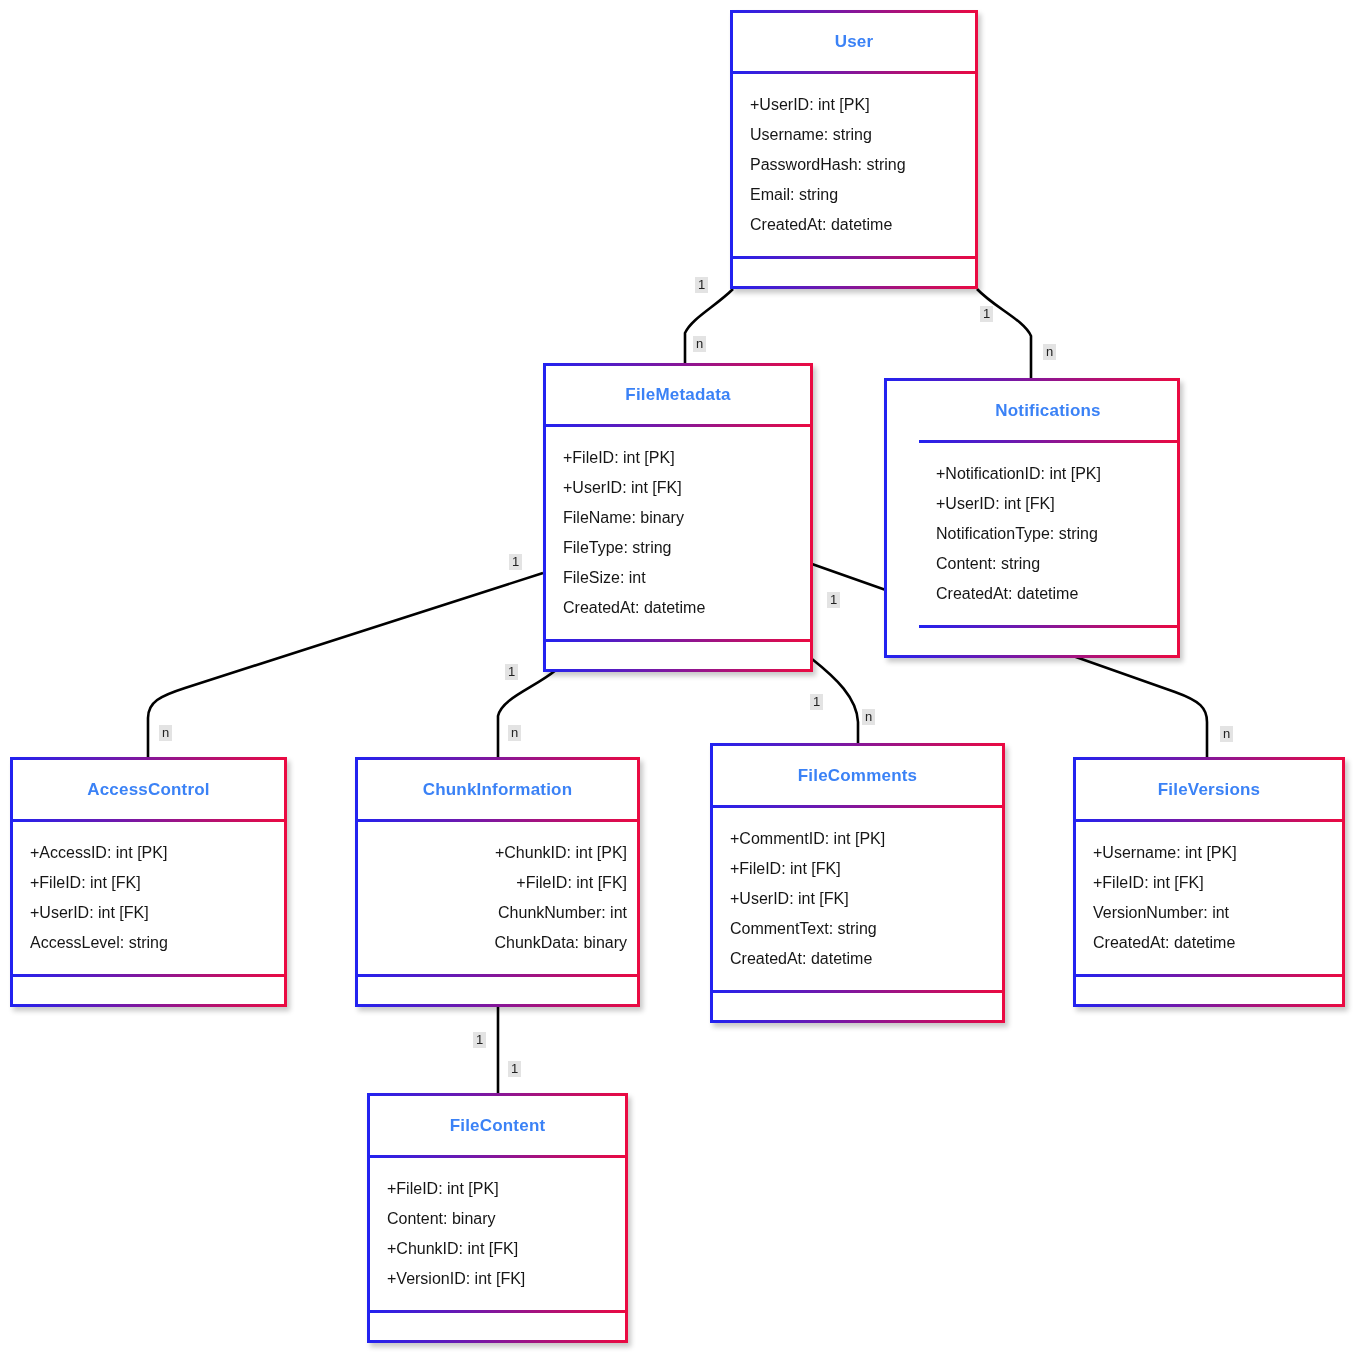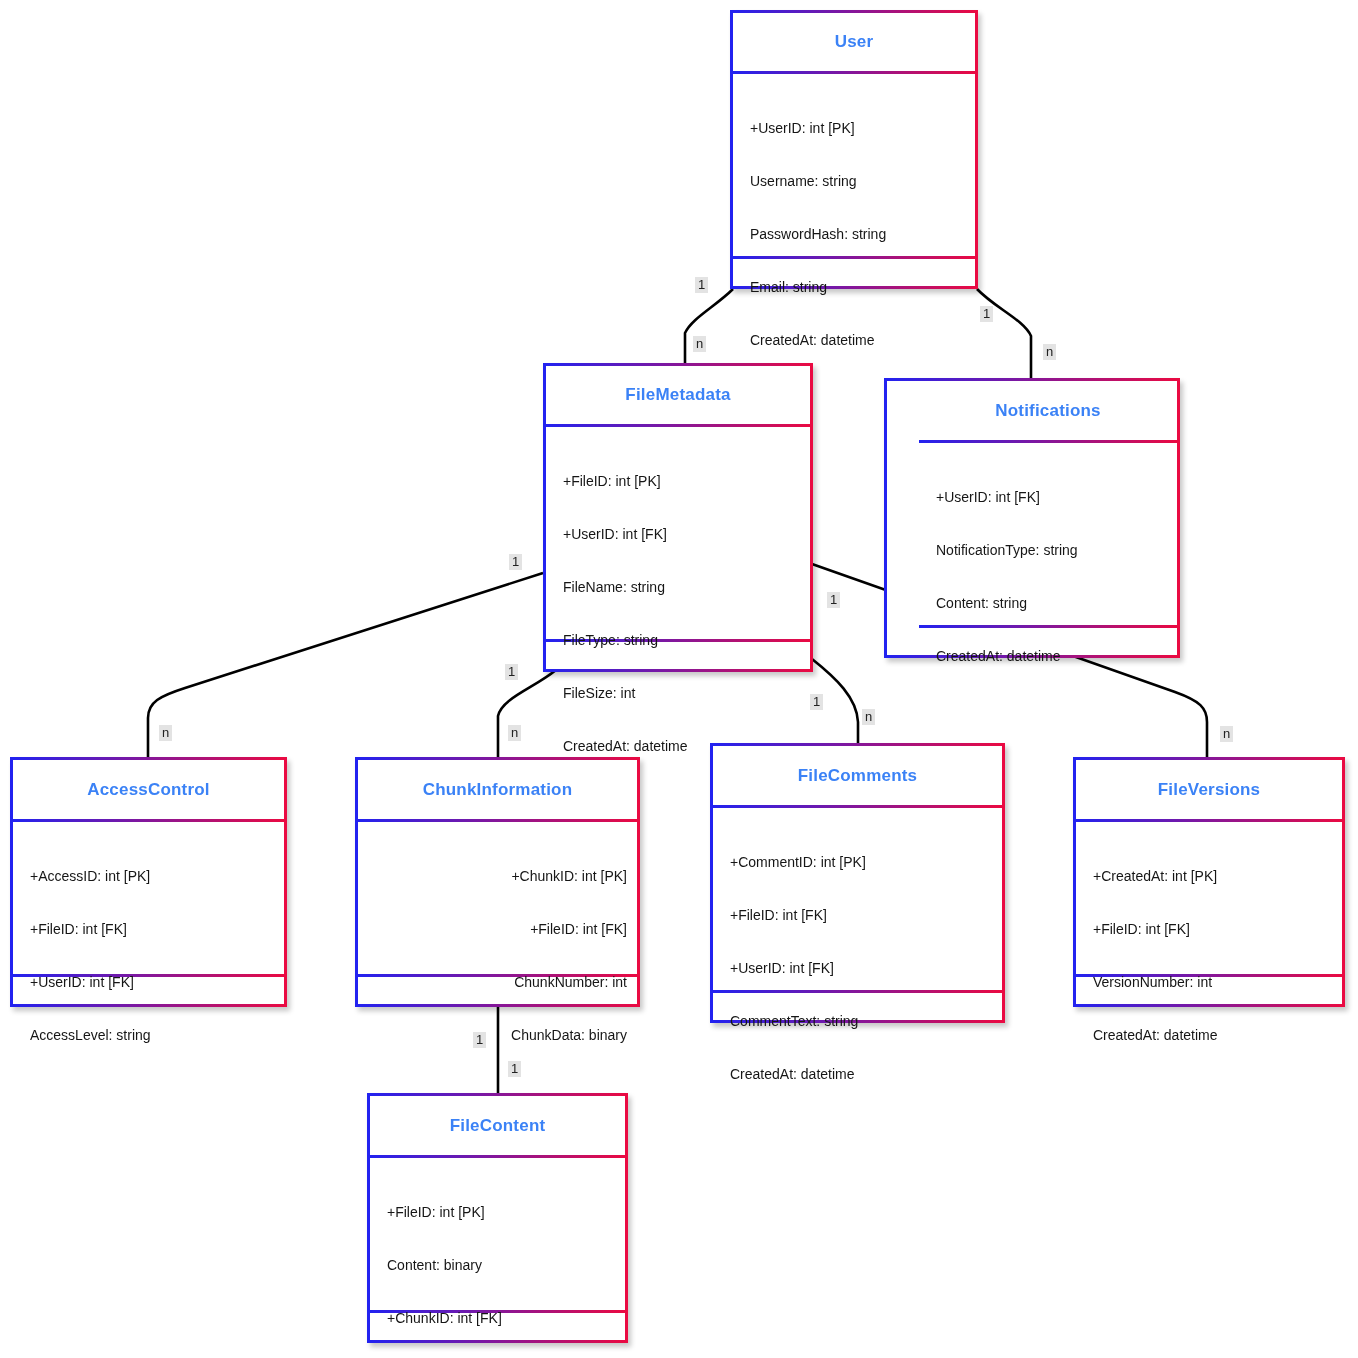--- a/index.html
+++ b/index.html
@@ -13,21 +13,21 @@
     position:absolute; z-index:2; background:#fff;
     border:3px solid; border-image:linear-gradient(90deg, var(--g1), var(--g2)) 1;
     box-shadow:3px 4px 5px rgba(0,0,0,0.22);
   }
   .entity-title {
     display:flex; align-items:center; justify-content:center;
     font-weight:bold; font-size:17px; color:#3b82f6; letter-spacing:0.2px;
   }
   .sep { height:3px; width:100%; background:linear-gradient(90deg, var(--g1), var(--g2)); }
   .entity-attrs { padding:16px 10px 0 17px; }
-  .attr { font-size:14px; line-height:30px; color:#161616; white-space:nowrap;margin-top:23px; }
+  .attr { font-size:16px; line-height:30px; color:#161616; white-space:nowrap; }
   .entity-footer { height:27px; background:#fff; }
   .card-label {
     position:absolute; z-index:3; font-size:13px; line-height:16px;
     padding:0 3px; background:#e3e3e3; color:#222;
   }
 </style>
 </head>
 <body>
 
 <div id="diagram">
@@ -66,32 +66,33 @@
       </div>
     <div class="sep"></div>
     <div class="entity-footer"></div>
   </div>
     <div class="entity" style="left: 543px; top: 363px; width: 270px;">
     <div class="entity-title" style="height: 58px;">FileMetadata</div>
     <div class="sep"></div>
     <div class="entity-attrs" style="height: 212px;">
         <div class="attr">+FileID: int [PK]</div>
         <div class="attr">+UserID: int [FK]</div>
-        <div class="attr">FileName: string</div>
+        <div class="attr">FileName: binary</div>
         <div class="attr">FileType: string</div>
         <div class="attr">FileSize: int</div>
         <div class="attr">CreatedAt: datetime</div>
       </div>
     <div class="sep"></div>
     <div class="entity-footer"></div>
   </div>
     <div class="entity" style="left: 884px; top: 378px; width: 296px; padding-left: 32px;">
     <div class="entity-title" style="height: 59px;">Notifications</div>
     <div class="sep"></div>
     <div class="entity-attrs" style="height: 182px;">
+        <div class="attr">+NotificationID: int [PK]</div>
         <div class="attr">+UserID: int [FK]</div>
         <div class="attr">NotificationType: string</div>
         <div class="attr">Content: string</div>
         <div class="attr">CreatedAt: datetime</div>
       </div>
     <div class="sep"></div>
     <div class="entity-footer"></div>
   </div>
     <div class="entity" style="left: 10px; top: 757px; width: 277px;">
     <div class="entity-title" style="height: 59px;">AccessControl</div>
@@ -127,21 +128,21 @@
         <div class="attr">CommentText: string</div>
         <div class="attr">CreatedAt: datetime</div>
       </div>
     <div class="sep"></div>
     <div class="entity-footer"></div>
   </div>
     <div class="entity" style="left: 1073px; top: 757px; width: 272px;">
     <div class="entity-title" style="height: 59px;">FileVersions</div>
     <div class="sep"></div>
     <div class="entity-attrs" style="height: 152px;">
-        <div class="attr">+CreatedAt: int [PK]</div>
+        <div class="attr">+Username: int [PK]</div>
         <div class="attr">+FileID: int [FK]</div>
         <div class="attr">VersionNumber: int</div>
         <div class="attr">CreatedAt: datetime</div>
       </div>
     <div class="sep"></div>
     <div class="entity-footer"></div>
   </div>
     <div class="entity" style="left: 367px; top: 1093px; width: 261px;">
     <div class="entity-title" style="height: 59px;">FileContent</div>
     <div class="sep"></div>

